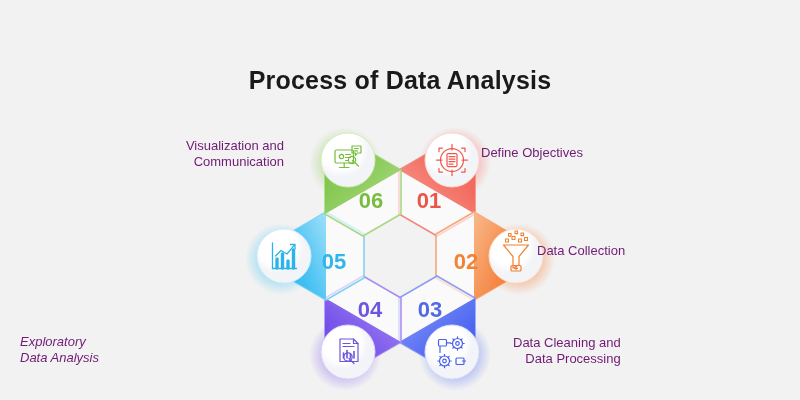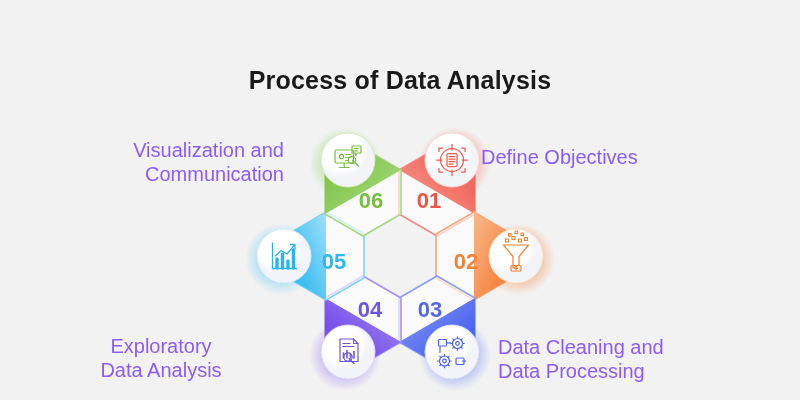--- a/index.html
+++ b/index.html
@@ -39,29 +39,29 @@
     width: 800px;
     height: 400px;
   }
   .hexnum {
     font-family: "Liberation Sans", "DejaVu Sans", sans-serif;
     font-size: 22px;
     font-weight: 600;
   }
   .steplabel {
     position: absolute;
-    font-size: 20px;
+    font-size: 13px;
     line-height: 1.22;
-    color: #8b5cf6;
+    color: #701a75;
     white-space: pre-line;
   }
   .lbl-01 { left: 481px; top: 105px; text-align: right; }
   .lbl-02 { left: 537px; top: 203px; text-align: left; }
-  .lbl-03 { left: 498px; top: 295px; text-align: left; }
-  .lbl-04 { left: 20px; top: 294px; width: 282px; text-align: center; }
+  .lbl-03 { left: 513px; top: 295px; text-align: right; }
+  .lbl-04 { left: 20px; top: 294px; width: 282px; text-align: left; font-style: italic; }
   .lbl-05 { left: 20px; top: 195px; width: 218px; text-align: right; }
   .lbl-06 { left: 20px; top: 98px; width: 264px; text-align: right; }
 </style>
 </head>
 <body>
 
 <div id="infographic">
 
   <div class="title">Process of Data Analysis</div>
 
@@ -293,20 +293,21 @@
         <path d="M345.5 114.5 h5 M345.5 117.5 h5 M345.5 120.5 h3"></path>
         <path d="M352 106 h9 v7 h-3.5 l-2 2.5 v-2.5 H352 z"></path>
         <path d="M354.5 108.5 h4 M354.5 110.8 h3"></path>
         <path d="M352.5 120.5 l6 5.5" stroke-width="1.3"></path>
         <circle cx="352" cy="120" r="3.6"></circle>
       </g>
     </g>
   </svg>
 
   <div class="steplabel lbl-01">Define Objectives</div>
+  <div class="steplabel lbl-02">Data Collection</div>
   <div class="steplabel lbl-03">Data Cleaning and
 Data Processing</div>
   <div class="steplabel lbl-04">Exploratory
 Data Analysis</div>
   <div class="steplabel lbl-06">Visualization and
 Communication</div>
 
 </div>
 
 </body></html>

